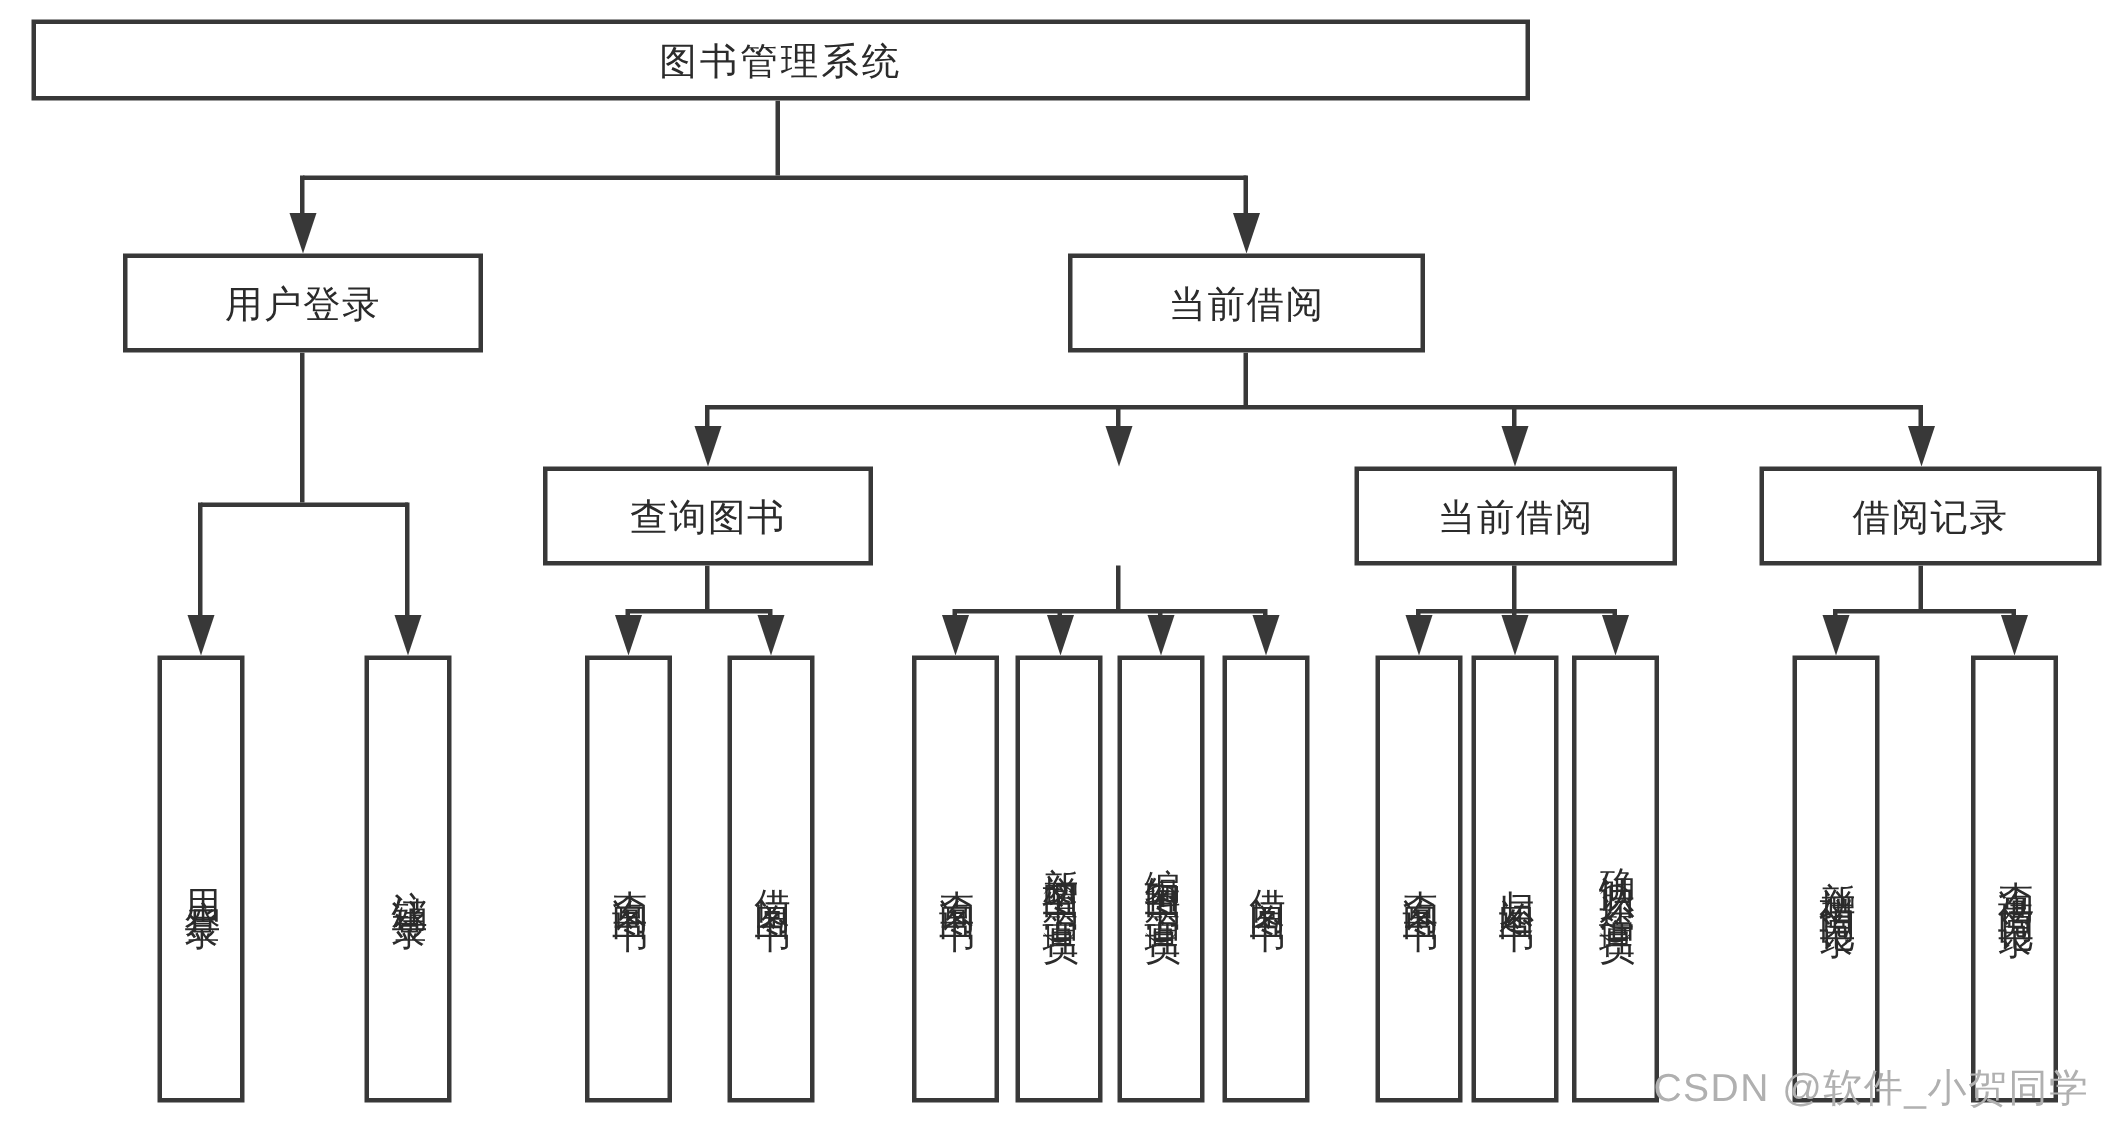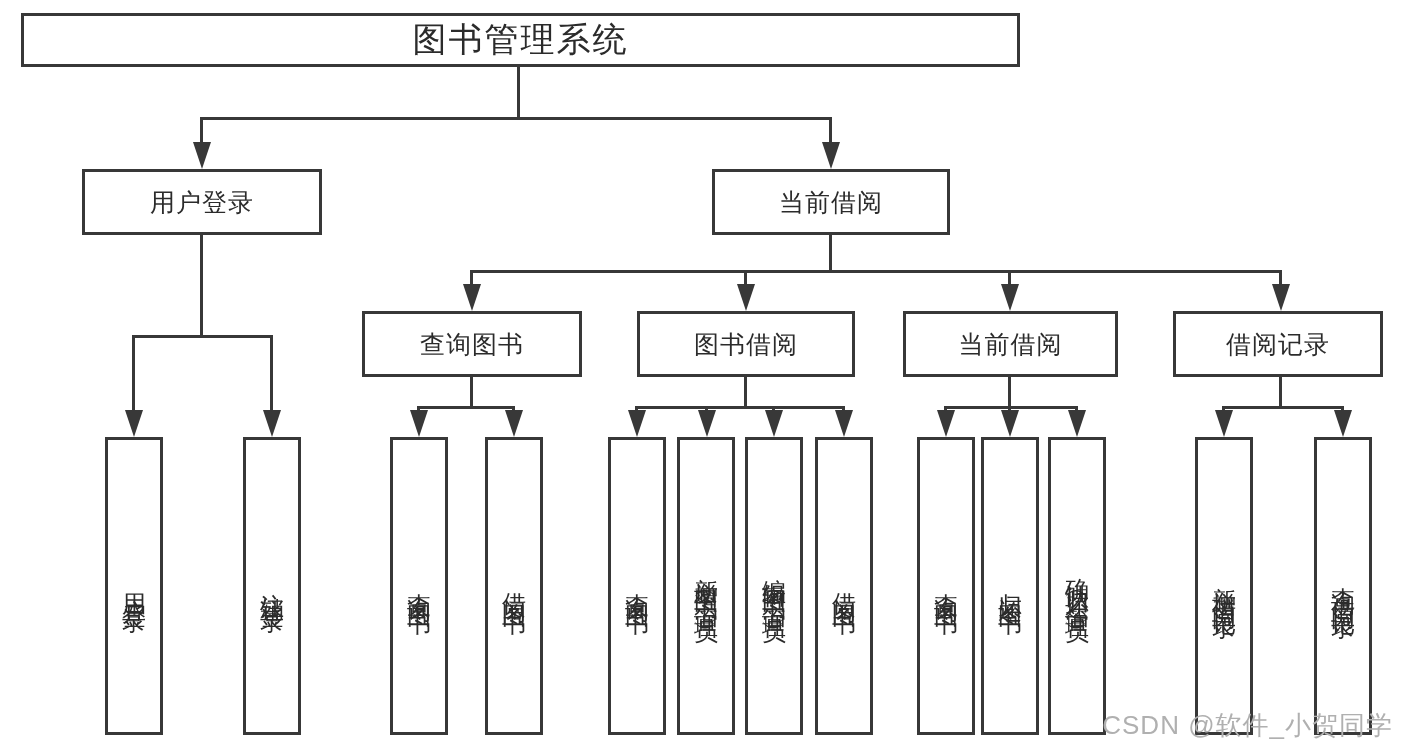--- a/index.html
+++ b/index.html
@@ -1,21 +1,21 @@
 <!DOCTYPE html>
 <html><head>
 <meta charset="utf-8">
 <style>
   html,body{margin:0;padding:0;background:#fff;}
   .canvas{position:relative;width:1405px;height:747px;background:#ffffff;overflow:hidden;
           font-family:"Liberation Sans", sans-serif;}
   .box{position:absolute;box-sizing:border-box;background:#ffffff;border:3px solid #383838;
        display:flex;align-items:center;justify-content:center;color:#2b2b2b;}
   .hlabel{font-size:25px;letter-spacing:1px;}
-  .root-label{font-size:34px;letter-spacing:2px;font-family:Liberation Mono, monospace;}
+  .root-label{font-size:25px;letter-spacing:2px;font-family:Liberation Mono, monospace;}
   .leaf{writing-mode:vertical-rl;text-orientation:mixed;font-size:24px;letter-spacing:6px;
         line-height:1.0;}
   .vline{position:absolute;width:3px;background:#383838;}
   .hline{position:absolute;height:3px;background:#383838;}
   .arrow{position:absolute;width:0;height:0;border-left:9px solid transparent;
          border-right:9px solid transparent;border-top:27px solid #383838;}
   .watermark{position:absolute;right:12px;bottom:4px;color:#b0b0b0;font-size:26px;
              letter-spacing:1px;white-space:nowrap;}
 </style>
 </head>
@@ -89,27 +89,24 @@
   <div class="box hlabel" style="left:82px;top:169px;width:240px;height:66px">
     <span>用户登录</span>
   </div>
   <div class="box hlabel" style="left:712px;top:169px;width:238px;height:66px">
     <span>当前借阅</span>
   </div>
 
   <div class="box hlabel" style="left:362px;top:311px;width:220px;height:66px">
     <span>查询图书</span>
   </div>
-  <div class="box hlabel" style="left:637px;top:311px;width:218px;height:66px">
-    <span>图书借阅</span>
-  </div>
   <div class="box hlabel" style="left:903px;top:311px;width:215px;height:66px">
     <span>当前借阅</span>
   </div>
-  <div class="box hlabel" style="left:1173px;top:311px;width:210px;height:66px">
+  <div class="box hlabel" style="left:1173px;top:311px;width:228px;height:66px">
     <span>借阅记录</span>
   </div>
 
   <div class="box leaf" style="left:105px;top:437px;width:58px;height:298px">
     <span>用户登录</span>
   </div>
   <div class="box leaf" style="left:243px;top:437px;width:58px;height:298px">
     <span>注销登录</span>
   </div>
 

